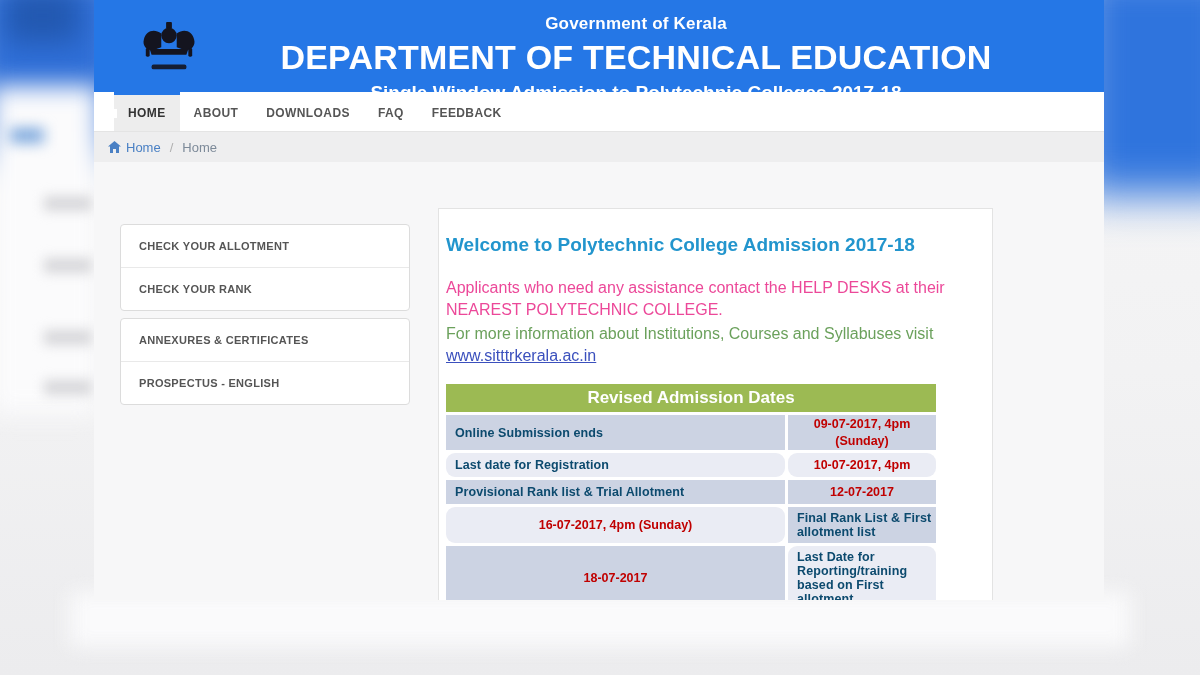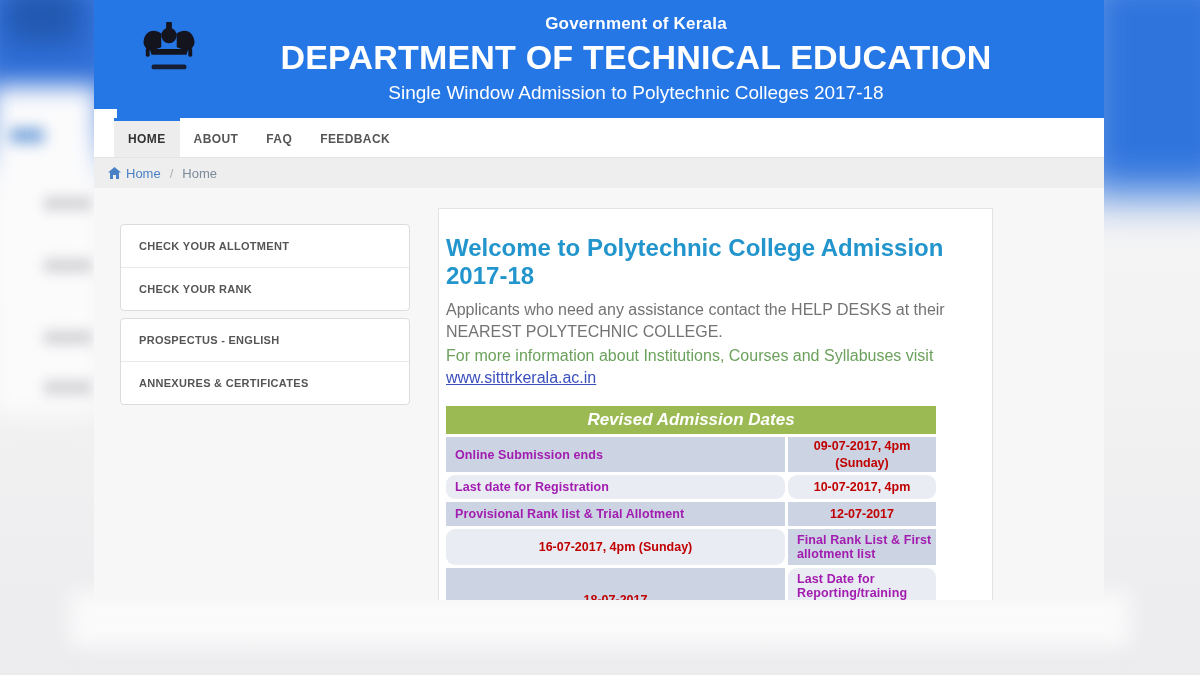--- a/index.html
+++ b/index.html
@@ -18,27 +18,27 @@
   .bd-smudge-blue { left:10px; top:128px; width:34px; height:15px; background:#7ba7dd; filter:blur(7px); }
   .bd-streak { background:#d7d7da; filter:blur(6px); width:48px; height:15px; left:44px; }
   .bd-s1 { top:196px; } .bd-s2 { top:258px; } .bd-s3 { top:330px; } .bd-s4 { top:380px; }
   .bd-bottom-white { left:70px; top:592px; width:1060px; height:55px; background:#fafafb; filter:blur(10px); }
 
   
   .page { position:absolute; left:94px; top:0; width:1010px; height:600px;
           background:#f7f7f8; overflow:hidden; }
 
   
-  .banner { position:relative; height:118px; background:#2577e6; text-align:center; color:#fff; }
+  .banner { position:relative; height:92px; background:#2577e6; text-align:center; color:#fff; }
   .banner-notch { position:absolute; left:0; top:109px; width:23px; height:9px; background:#ffffff; }
   .emblem { position:absolute; left:46px; top:20px; width:58px; height:62px; }
   .banner-titles { padding:14px 0 0 74px; }
   .t1 { font-size:17px; font-weight:bold; letter-spacing:.2px; }
   .t2 { font-size:34px; font-weight:bold; margin-top:4px; letter-spacing:.2px; }
-  .t3 { font-size:19px; font-weight:normal; margin-top:5px; }
+  .t3 { font-size:19px; font-weight:bold; margin-top:5px; }
 
   
   .navbar { display:flex; height:40px; background:#ffffff; padding-left:20px;
             border-bottom:1px solid #e4e4e4; }
   .nav-tab { display:flex; align-items:center; padding:0 14px; font-size:12px; font-weight:bold;
              color:#555; letter-spacing:.4px; cursor:pointer; border-top:3px solid transparent; }
   .nav-tab.active { background:#ededed; border-top:3px solid #2577e6; color:#333; }
 
   
   .breadcrumb { display:flex; align-items:center; height:30px; background:#eeeeef;
@@ -51,32 +51,32 @@
   .side-card { position:absolute; left:26px; width:290px; background:#fff;
                border:1px solid #dcdcdc; border-radius:4px; overflow:hidden; }
   .side-card-1 { top:208px;margin-top:16px; } .side-card-2 { top:318px; }
   .side-item { padding:15px 18px; font-size:11px; font-weight:bold; color:#555;
                letter-spacing:.3px; cursor:pointer; border-bottom:1px solid #e9e9e9; }
   .side-item:last-child { border-bottom:none; }
 
   
   .main-panel { position:absolute; left:344px; top:208px; width:555px; height:430px;
                 background:#fff; border:1px solid #e3e3e3; padding:0 0 0 7px; }
-  .welcome { margin-top:25px; font-size:24px; font-weight:bold; color:#2295cd; }
-  .help-text { margin-top:9px; font-size:16px; line-height:1.38; color:#737373; max-width:508px; }
+  .welcome { margin-top:25px; font-size:19px; font-weight:bold; color:#2295cd; }
+  .help-text { margin-top:21px; font-size:16px; line-height:1.38; color:#ec4899; max-width:508px; }
   .info-text { margin-top:2px; font-size:16px; line-height:1.38; color:#6ba15c; max-width:520px; }
   .info-link { color:#3b50bd; text-decoration:underline; cursor:pointer; }
 
   
   .adm-table { margin-top:17px; width:490px; display:grid;
                grid-template-columns:1fr 148px; gap:3px; background:#fff; }
   .adm-header { grid-column:1 / 3; background:#9cba53; color:#fff; font-size:17px; font-weight:bold;
-                display:flex; align-items:center; justify-content:center; height:28px;font-style:italic; }
+                display:flex; align-items:center; justify-content:center; height:28px; }
   .cell { font-size:12.5px; font-weight:bold; display:flex; align-items:center; min-height:24px; }
-  .c-label { padding:4px 2px 4px 9px; color:#a21caf; letter-spacing:.1px; }
+  .c-label { padding:4px 2px 4px 9px; color:#0c4a6e; letter-spacing:.1px; }
   .c-date  { padding:1px 8px; justify-content:center; text-align:center; color:#c00000; line-height:1.3; }
   .row-dark  { background:#ccd3e3; }
   .row-light { background:#eaecf4;border-radius:9px; }
 </style>
 </head>
 <body>
 
 <div class="canvas">
 
   <div class="backdrop">
@@ -112,42 +112,43 @@
         <div class="t1">Government of Kerala</div>
         <div class="t2">DEPARTMENT OF TECHNICAL EDUCATION</div>
         <div class="t3">Single Window Admission to Polytechnic Colleges 2017-18</div>
       </div>
       <div class="banner-notch"></div>
     </div>
 
     <div class="navbar">
       <div class="nav-tab active">HOME</div>
       <div class="nav-tab">ABOUT</div>
+      <div class="nav-tab">DOWNLOADS</div>
       <div class="nav-tab">FAQ</div>
       <div class="nav-tab">FEEDBACK</div>
     </div>
 
     <div class="breadcrumb">
       <span class="crumb-home">
         <svg width="13" height="12" viewBox="0 0 13 12">
           <path d="M6.5 0 L13 5.5 L11 5.5 L11 12 L8 12 L8 8 L5 8 L5 12 L2 12 L2 5.5 L0 5.5 Z" fill="#4a80c4"></path>
         </svg>
         <span>Home</span>
       </span>
       <span class="crumb-sep">/</span>
       <span class="crumb-cur">Home</span>
     </div>
 
     <div class="side-card side-card-1">
       <div class="side-item">CHECK YOUR ALLOTMENT</div>
       <div class="side-item">CHECK YOUR RANK</div>
     </div>
     <div class="side-card side-card-2">
+      <div class="side-item">ANNEXURES &amp; CERTIFICATES</div>
       <div class="side-item">PROSPECTUS - ENGLISH</div>
-      <div class="side-item">ANNEXURES &amp; CERTIFICATES</div>
     </div>
 
     <div class="main-panel">
       <div class="welcome">Welcome to Polytechnic College Admission 2017-18</div>
       <div class="help-text">Applicants who need any assistance contact the HELP DESKS at their NEAREST POLYTECHNIC COLLEGE.</div>
       <div class="info-text">
         <span>For more information about Institutions, Courses and Syllabuses visit</span>
         <span> </span>
         <span class="info-link">www.sitttrkerala.ac.in</span>
       </div>

